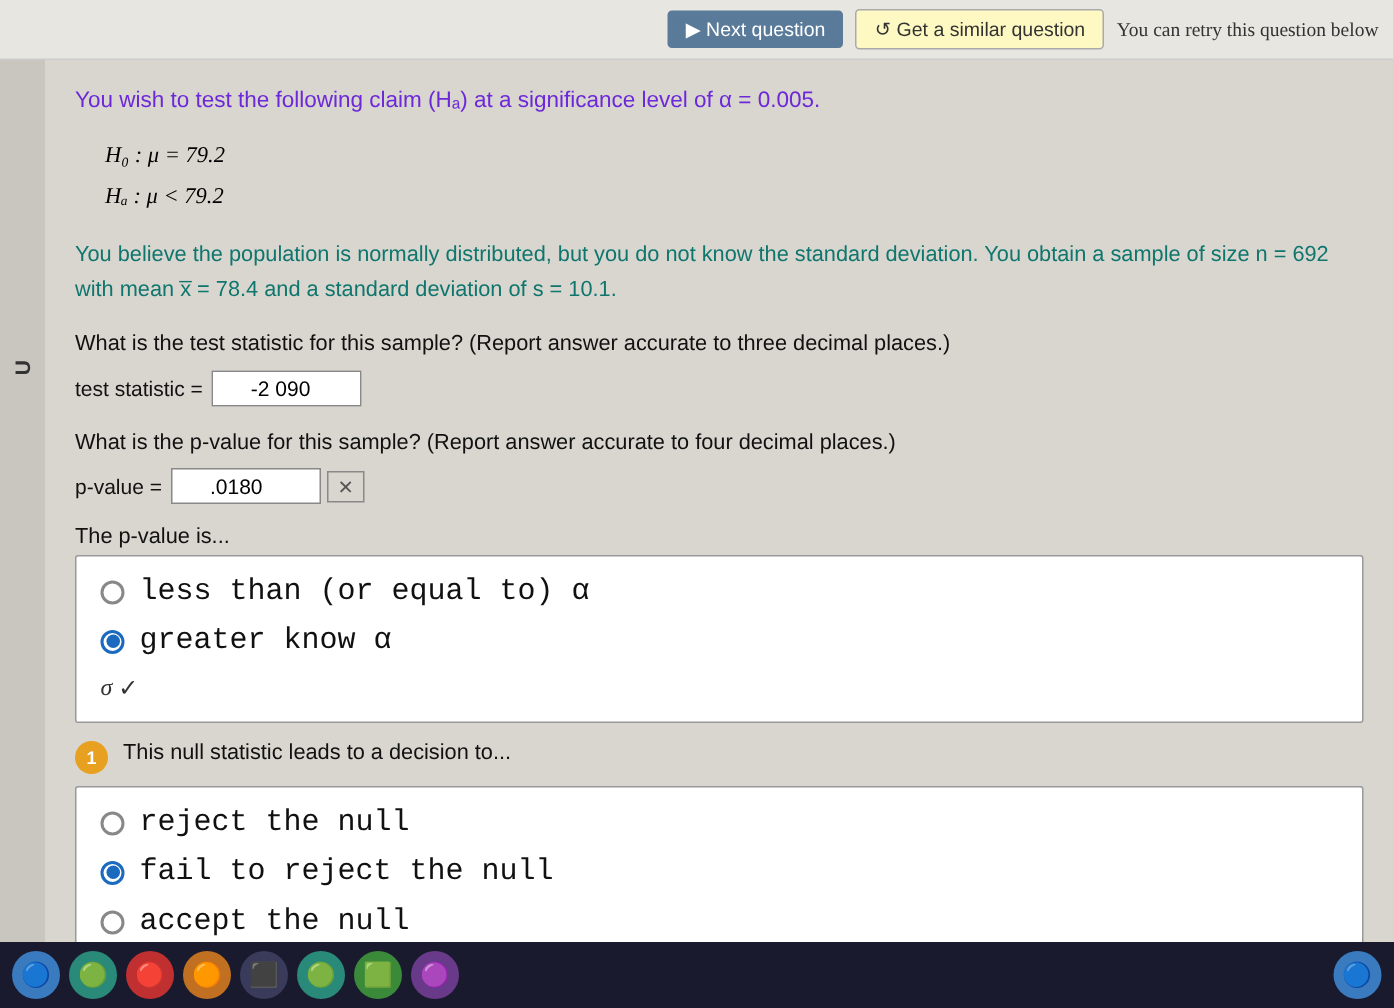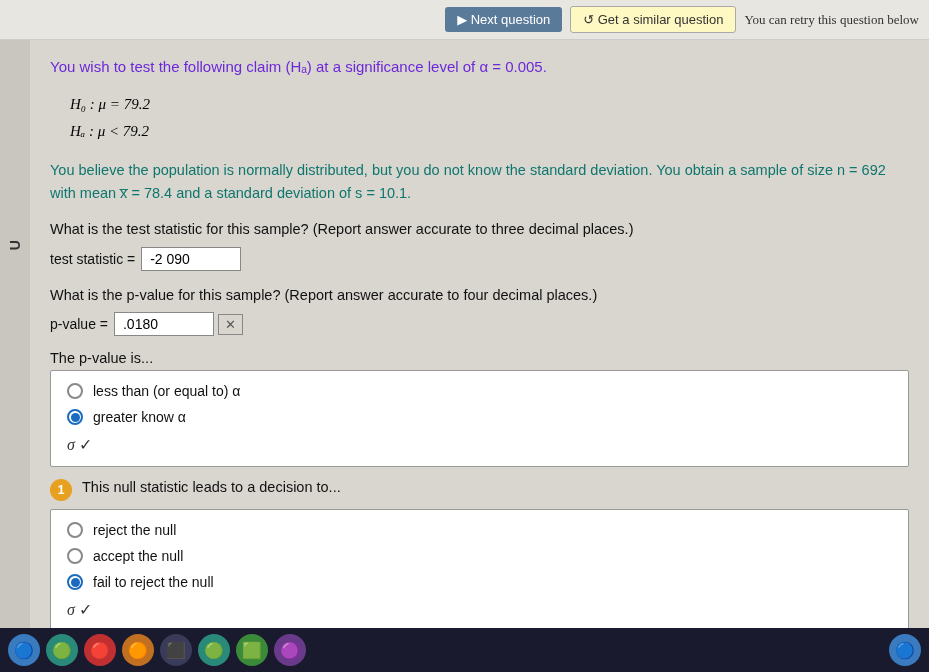--- a/index.html
+++ b/index.html
@@ -120,21 +120,21 @@
       font-size: 14px;
     }
 
     .input-label {
       margin-right: 6px;
       color: #111;
     }
 
     .text-input {
       border: 1px solid #888;
-      padding: 3px 8px;
+      padding: 3px 25px;
       font-size: 14px;
       width: 100px;
       background: white;
       font-family: Arial, sans-serif;
     }
 
     .clear-btn {
       background: none;
       border: 1px solid #888;
       padding: 2px 6px;
@@ -156,22 +156,22 @@
       background: white;
       padding: 12px 16px;
       margin-bottom: 12px;
       border-radius: 2px;
     }
 
     .option-item {
       display: flex;
       align-items: center;
       margin-bottom: 10px;
-      font-size: 14px;
-      font-family: Liberation Sans, sans-serif;
+      font-size: 20px;
+      font-family: Liberation Mono, monospace;
       color: #111;
       cursor: pointer;
     }
 
     .option-item:last-child {
       margin-bottom: 0;
     }
 
     .radio-circle {
       width: 16px;
@@ -329,26 +329,26 @@
     <div class="decision-row">
       <div class="circle-badge">1</div>
       <p class="section-label" style="margin-bottom:8px;">This null statistic leads to a decision to...</p>
     </div>
     <div class="options-box">
       <div class="option-item">
         <div class="radio-circle"></div>
         <span>reject the null</span>
       </div>
       <div class="option-item">
+        <div class="radio-circle selected"></div>
+        <span>fail to reject the null</span>
+      </div>
+      <div class="option-item">
         <div class="radio-circle"></div>
         <span>accept the null</span>
-      </div>
-      <div class="option-item">
-        <div class="radio-circle selected"></div>
-        <span>fail to reject the null</span>
       </div>
       <div class="checkmark-row">
         <span class="sigma-icon">σ</span>
         <span class="check-icon">✓</span>
       </div>
     </div>
 
   </div>
 </div>
 

